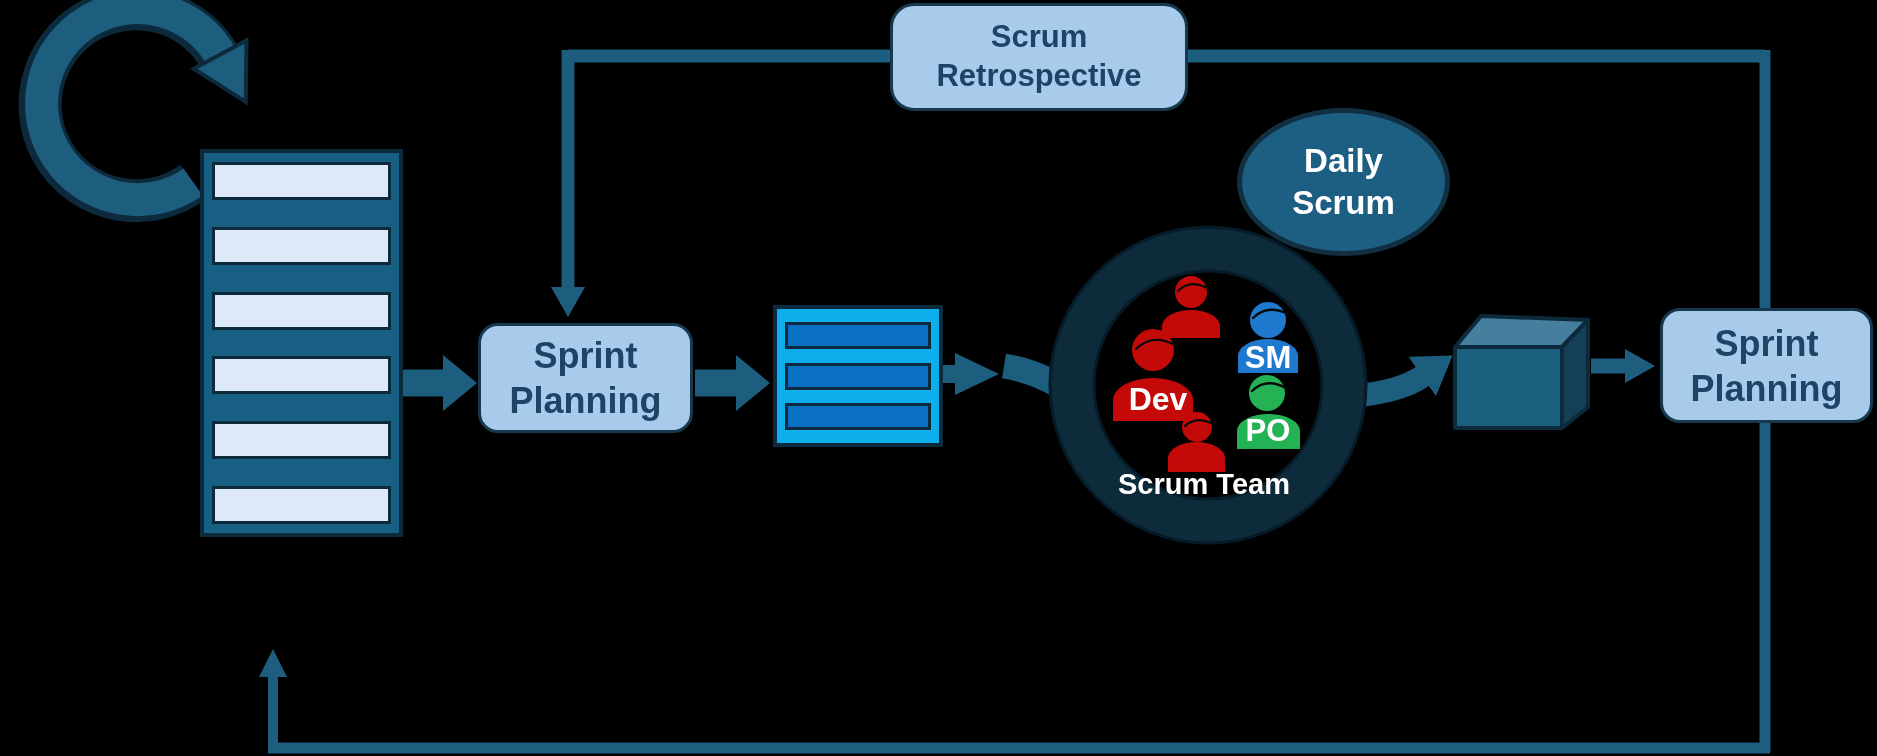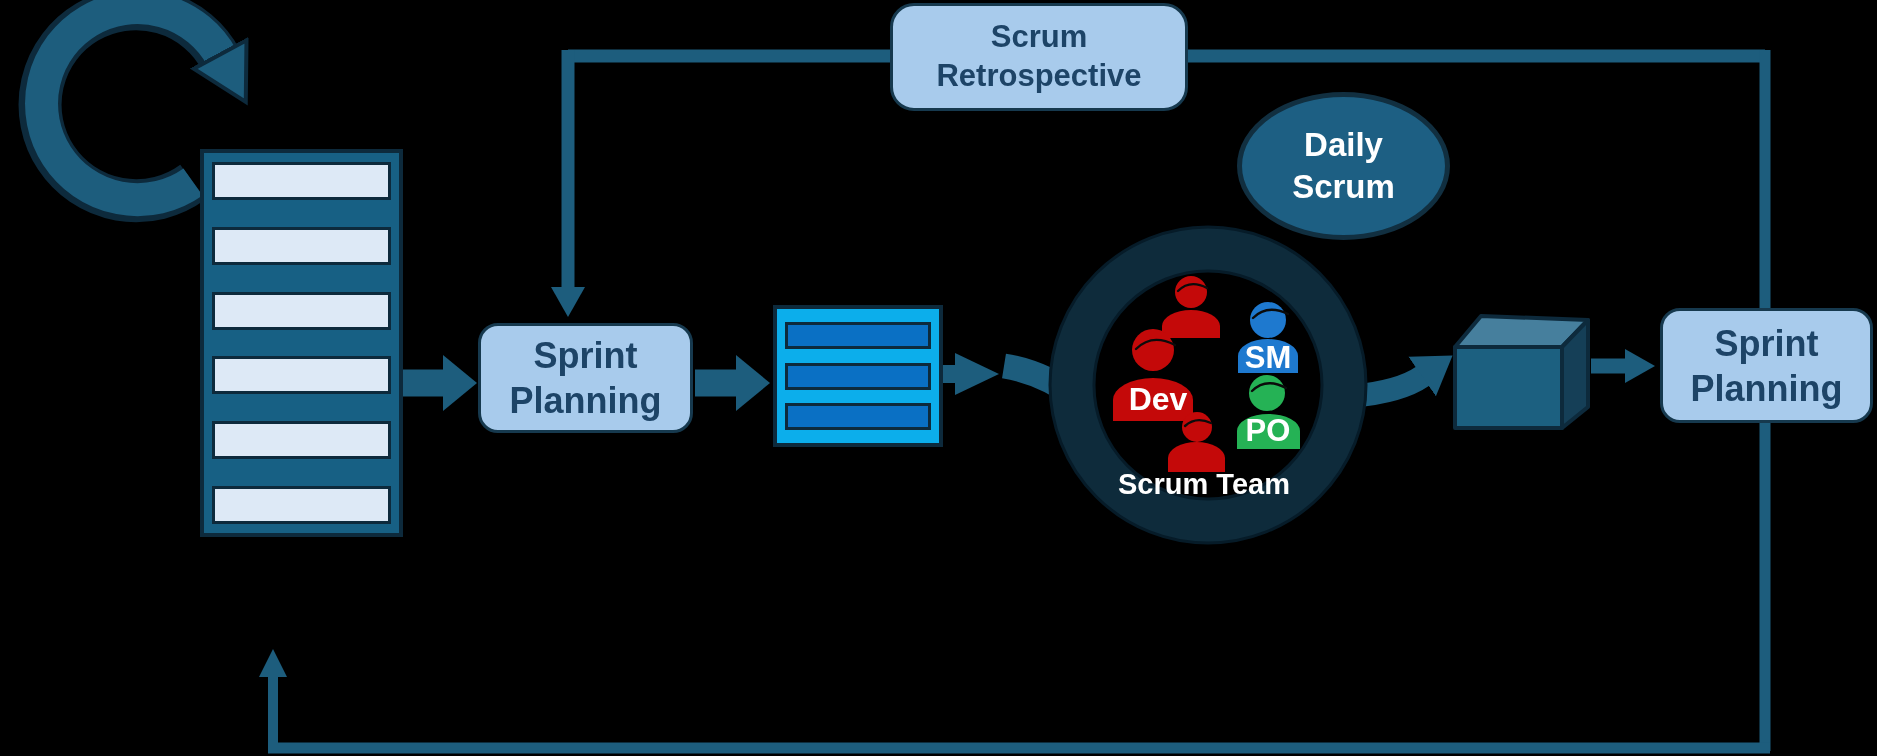--- a/index.html
+++ b/index.html
@@ -35,21 +35,21 @@
     display:flex;flex-direction:column;justify-content:space-between;padding:9px 8px;}
   #product-backlog .bar{height:38px;background:var(--barLight);border:3px solid var(--outline);box-sizing:border-box;}
 
   
   #sprint-backlog{position:absolute;left:773px;top:305px;width:170px;height:142px;
     box-sizing:border-box;background:var(--cyan);border:4px solid var(--outline);
     display:flex;flex-direction:column;justify-content:space-evenly;padding:0 8px;}
   #sprint-backlog .bar{height:27px;background:var(--midBlue);border:3px solid var(--outline);box-sizing:border-box;}
 
   
-  #daily-scrum{position:absolute;left:1237px;top:92px;width:213px;height:148px;
+  #daily-scrum{position:absolute;left:1237px;top:108px;width:213px;height:148px;
     box-sizing:border-box;background:var(--ellipseFill);border:5px solid var(--ellipseBorder);
     border-radius:50%;display:flex;align-items:center;justify-content:center;text-align:center;
     color:var(--textLight);font-weight:700;font-size:33px;line-height:1.28;}
   #daily-scrum .wrap{width:130px;}
 </style>
 </head>
 <body>
 
 <div id="stage">
 

